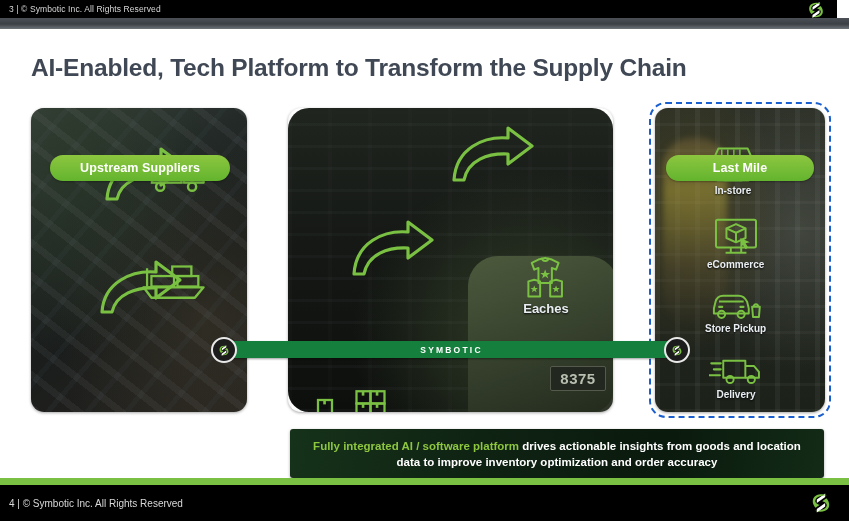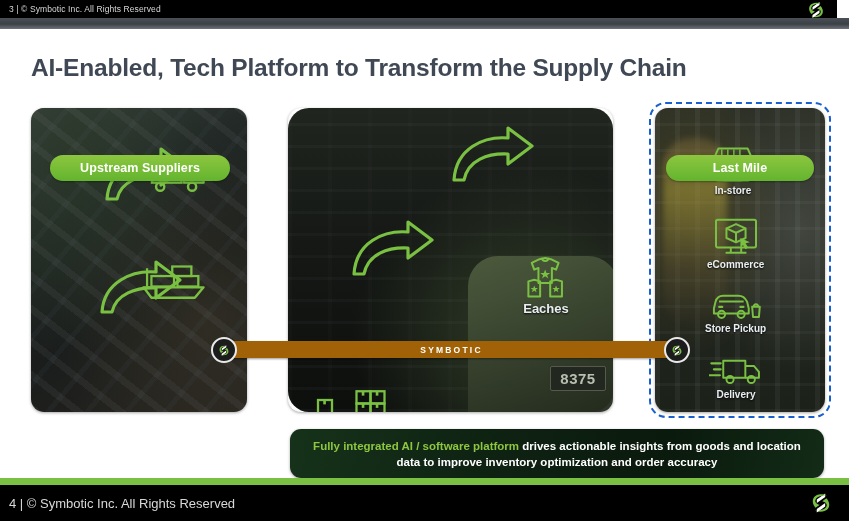--- a/index.html
+++ b/index.html
@@ -190,21 +190,21 @@
   }
   .icon-label.small { font-size: 10px; }
   .ic svg { display: block; }
   .arrow { position: absolute; z-index: 4; }
 
   
   .sym-bar {
     position: absolute;
     left: 225px; top: 341px;
     width: 453px; height: 17px;
-    background: #a16207;
+    background: #15803d;
     z-index: 20;
     display: flex;
     align-items: center;
     justify-content: center;
     box-shadow: 0 1px 2px rgba(0,0,0,0.4);
   }
   .sym-bar-text {
     color: #ffffff;
     font-size: 8.5px;
     font-weight: bold;
@@ -225,21 +225,21 @@
   }
   #sym-badge-left { left: 211px; }
   #sym-badge-right { left: 664px; }
   .sym-badge svg { width: 14px; height: 13px; display: block; }
 
   
   .caption {
     position: absolute;
     left: 290px; top: 429px;
     width: 534px; height: 49px;
-    border-radius: 11px;
+    border-radius: 3px;
     background: linear-gradient(100deg, #16321a 0%, #0f2313 35%, #0a1a0d 70%, #132b17 100%);
     box-shadow: 0 1px 3px rgba(0,0,0,0.35);
     display: flex;
     align-items: center;
     justify-content: center;
     text-align: center;
     padding: 0 12px;
     box-sizing: border-box;
   }
   .caption-text {
@@ -260,21 +260,21 @@
   .bottom-bar {
     position: absolute;
     left: 0; bottom: 0;
     width: 849px; height: 36px;
     background: #000000;
     display: flex;
     align-items: center;
   }
   .bottom-bar-text {
     color: #d8d8d8;
-    font-size: 13px;
+    font-size: 10px;
     margin-left: 9px;
     white-space: nowrap;
   }
   .logo-bottom { right: 16px; bottom: 8px; width: 24px; height: 22px; position: absolute; }
 </style>
 </head>
 <body>
 
 <div class="top-bar">
   <span class="top-bar-text">3 |  © Symbotic Inc.  All Rights Reserved</span>

